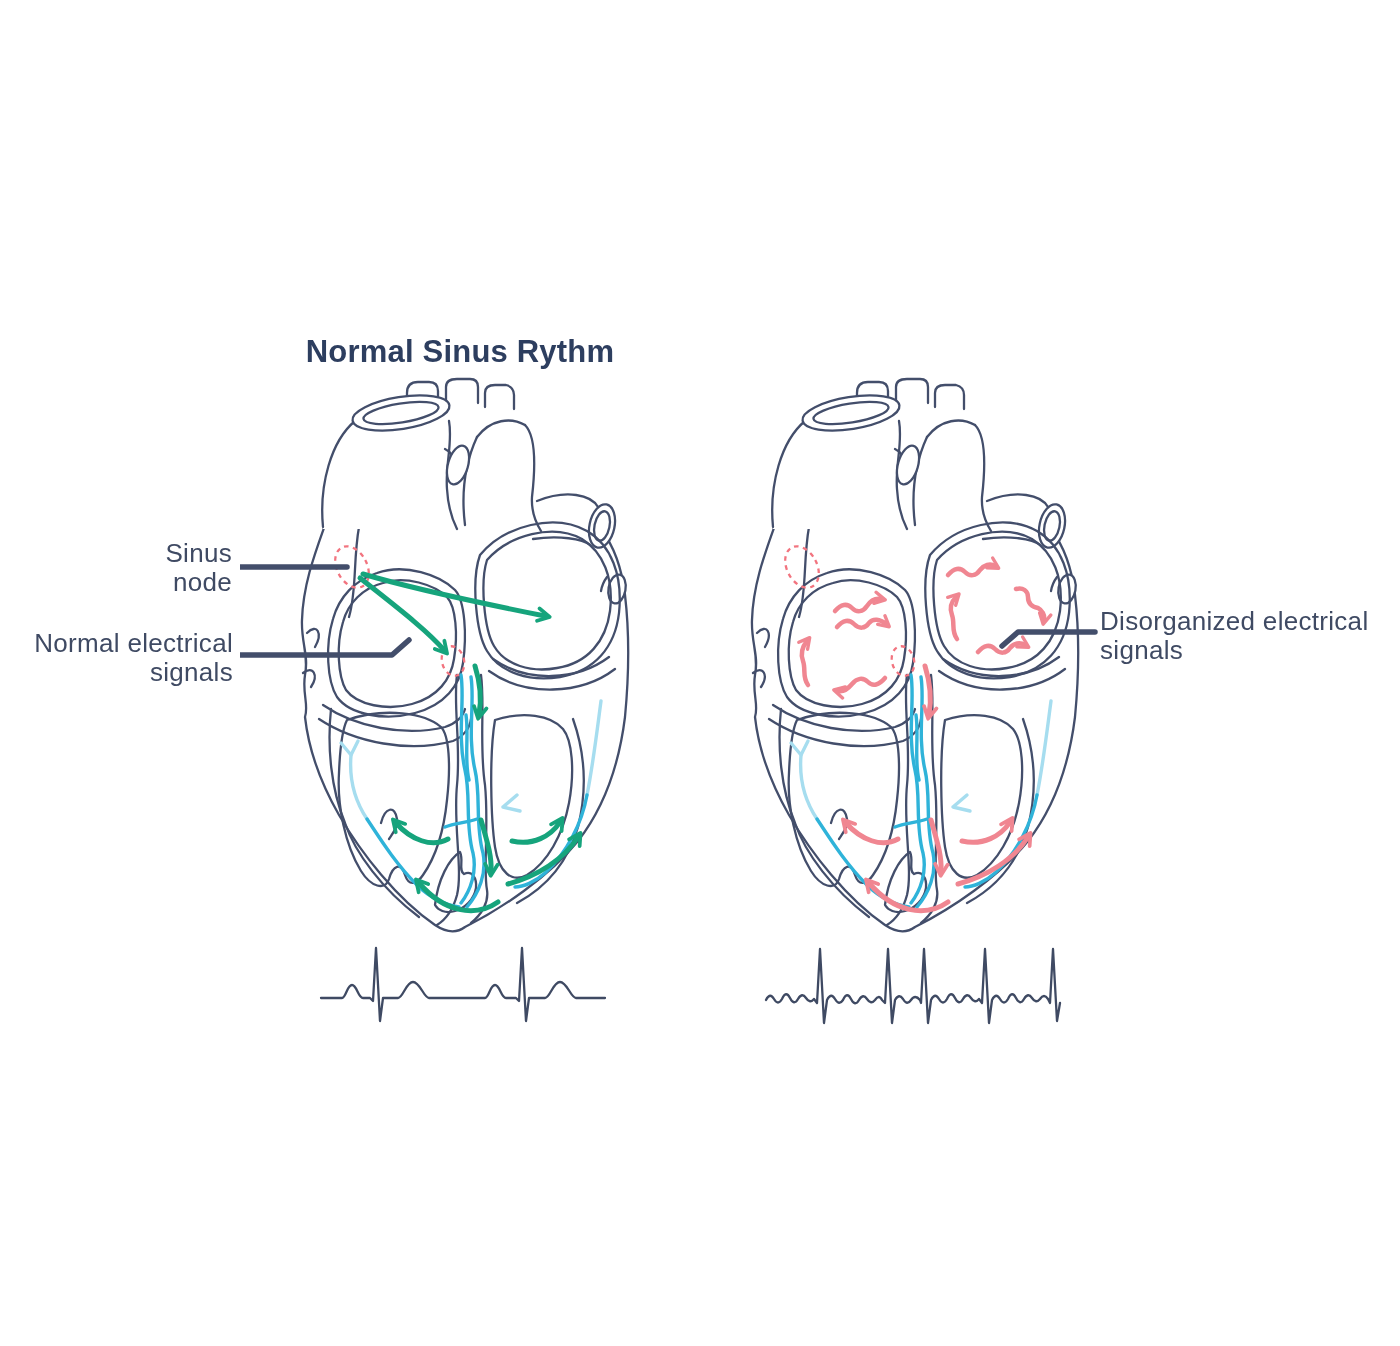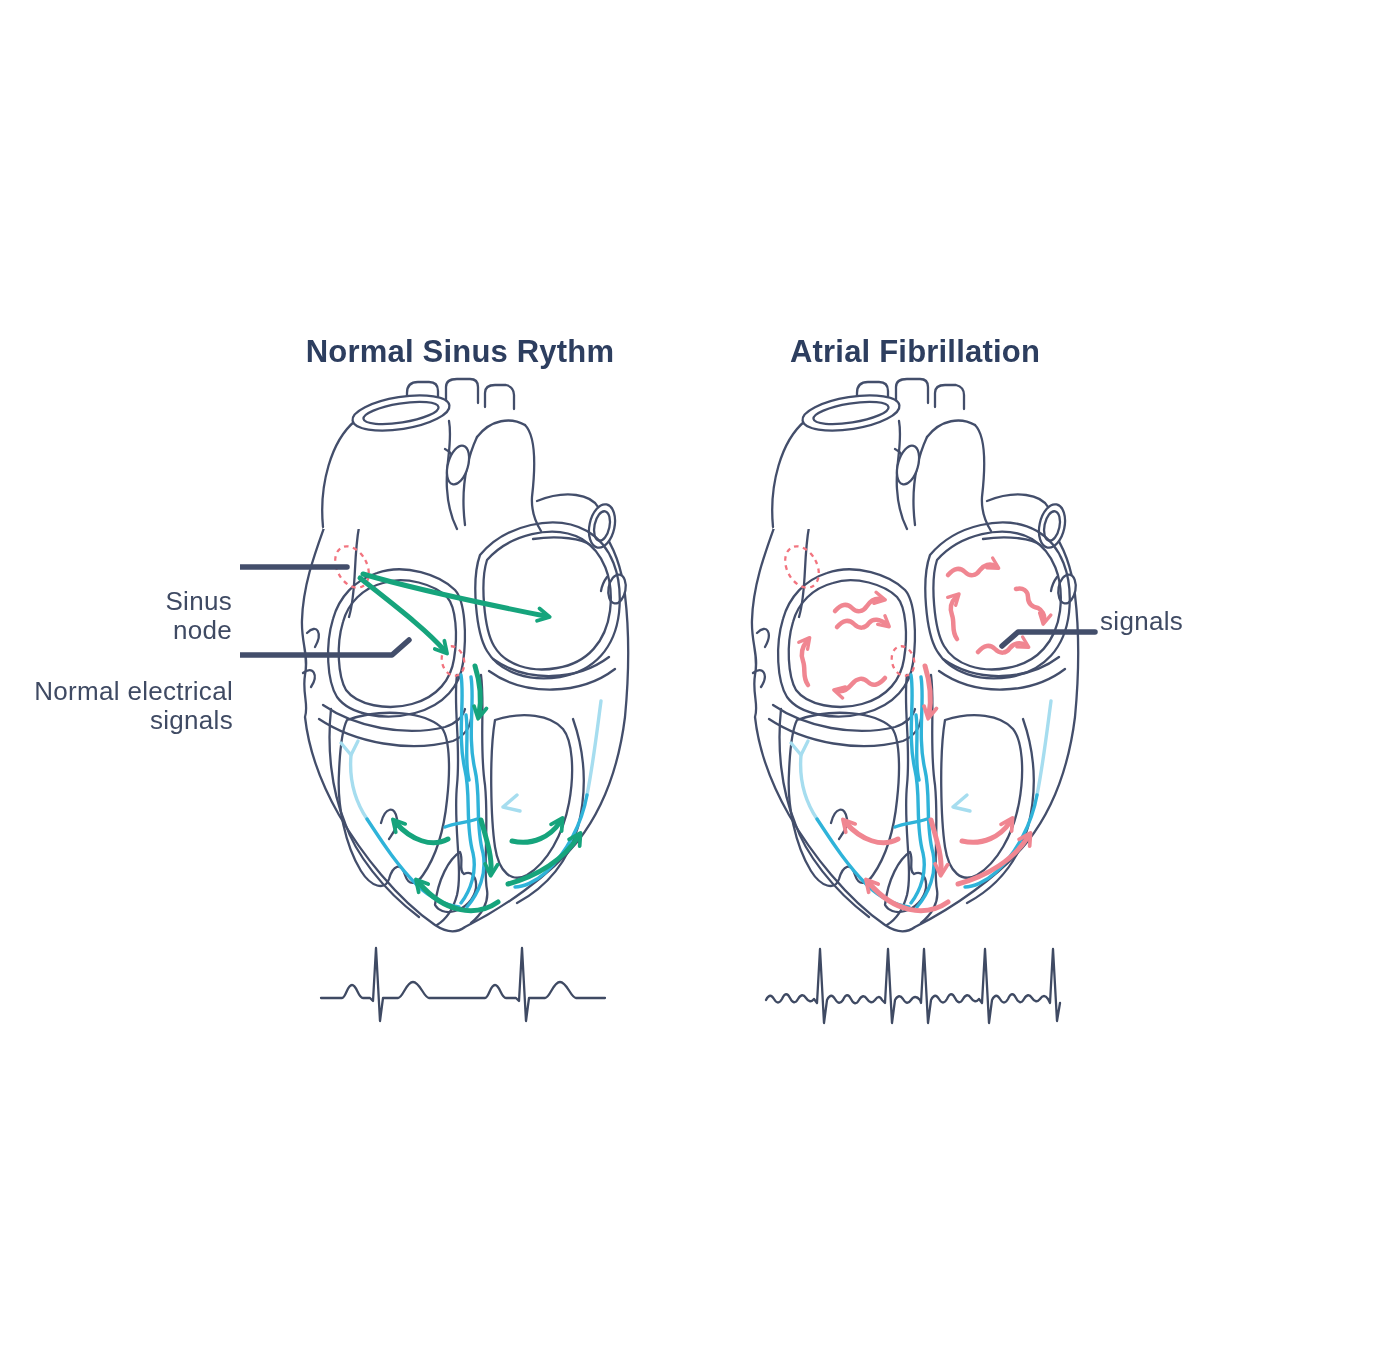--- a/index.html
+++ b/index.html
@@ -8,21 +8,21 @@
     --node-dashed-pink:#f2747f; --conduction-cyan:#2fb3d9;
     --conduction-cyan-light:#a6ddef; --background:#ffffff;
   }
   html,body{margin:0;padding:0;}
   .stage{position:relative;width:1400px;height:1346px;background:var(--background);
          font-family:"Liberation Sans",sans-serif;overflow:hidden;}
   .panel-title{position:absolute;top:318px;width:340px;text-align:center;
     font-size:31px;font-weight:bold;color:var(--title);letter-spacing:.2px;margin-top:16px;}
   .callout{position:absolute;color:var(--label);font-size:26px;line-height:29px;letter-spacing:.3px;}
   .callout span{display:block;}
-  .align-r{text-align:right;margin-top:48px;}
+  .align-r{text-align:right;}
   .align-l{text-align:left;}
   .abs{position:absolute;}
   
   .o{fill:none;stroke:var(--outline);stroke-width:2.3;stroke-linecap:round;stroke-linejoin:round;}
   .of{fill:#fff;stroke:var(--outline);stroke-width:2.3;stroke-linecap:round;stroke-linejoin:round;}
   .fw{fill:#fff;stroke:none;}
   .gw{fill:none;stroke:var(--normal-signal-green);stroke-width:5;stroke-linecap:round;stroke-linejoin:round;}
   .pw{fill:none;stroke:var(--afib-signal-pink);stroke-width:5;stroke-linecap:round;stroke-linejoin:round;}
   .sq{stroke-width:4.5;}
   .cy{fill:none;stroke:var(--conduction-cyan);stroke-width:3.4;stroke-linecap:round;}
@@ -126,21 +126,20 @@
           <path class="cy" d="M150,452 C160,448 170,448 182,444" stroke-width="2.8"></path>
         </g>
 
         <ellipse class="nd" cx="57" cy="192" rx="15" ry="22" transform="rotate(-28 57 192)"></ellipse>
         <ellipse class="nd" cx="158" cy="286" rx="11" ry="15" transform="rotate(-15 158 286)"></ellipse>
       </g>
     </defs>
   </svg>
 
   <div class="panel-title" style="left:290px">Normal Sinus Rythm</div>
-  <div class="panel-title" style="left:745px">Atrial Fibrillation</div>
 
   <svg class="abs" style="left:295px;top:375px" width="340" height="560" viewBox="0 0 340 560">
     <use href="#heartBase"></use>
     <g class="gw">
       <path d="M68,199 C125,216 200,231 250,241" marker-end="url(#mG)"></path>
       <path d="M65,203 C95,227 131,254 149,275" marker-end="url(#mG)"></path>
       <path d="M180,291 C185,307 187,323 184,339" marker-end="url(#mG)"></path>
       <path d="M186,445 C191,463 197,480 196,496" marker-end="url(#mG)"></path>
       <path d="M203,527 C180,543 149,537 124,508" marker-end="url(#mG)"></path>
       <path d="M153,464 C137,473 116,465 101,448" marker-end="url(#mG)"></path>
@@ -183,20 +182,21 @@
 
   <div class="callout align-r" style="left:1px;top:629px;width:232px">
     <span>Normal electrical</span>
     <span>signals</span>
   </div>
   <svg class="abs" style="left:240px;top:634px" width="176" height="28" viewBox="0 0 176 28">
     <path class="conn" d="M1,21 L152,21 L169,6"></path>
   </svg>
 
   <div class="callout align-l" style="left:1100px;top:607px;width:300px">
+    <span>Disorganized electrical</span>
     <span>signals</span>
   </div>
   <svg class="abs" style="left:998px;top:624px" width="100" height="28" viewBox="0 0 100 28">
     <path class="conn" d="M4,22 L20,8 L97,8"></path>
   </svg>
 
   <svg class="abs" style="left:318px;top:935px" width="292" height="100" viewBox="0 0 292 100">
     <path class="ecg" d="M3,63 L24,63 C28,63 29,50 34,50 C39,50 40,63 45,63 L52,63 L55,66 L58,13 L62,86 L65,63
                          L80,63 C85,63 88,47 95,47 C102,47 106,63 111,63 L167,63 C171,63 172,50 177,50
                          C182,50 183,63 188,63 L198,63 L201,66 L204,13 L208,86 L211,63 L227,63

